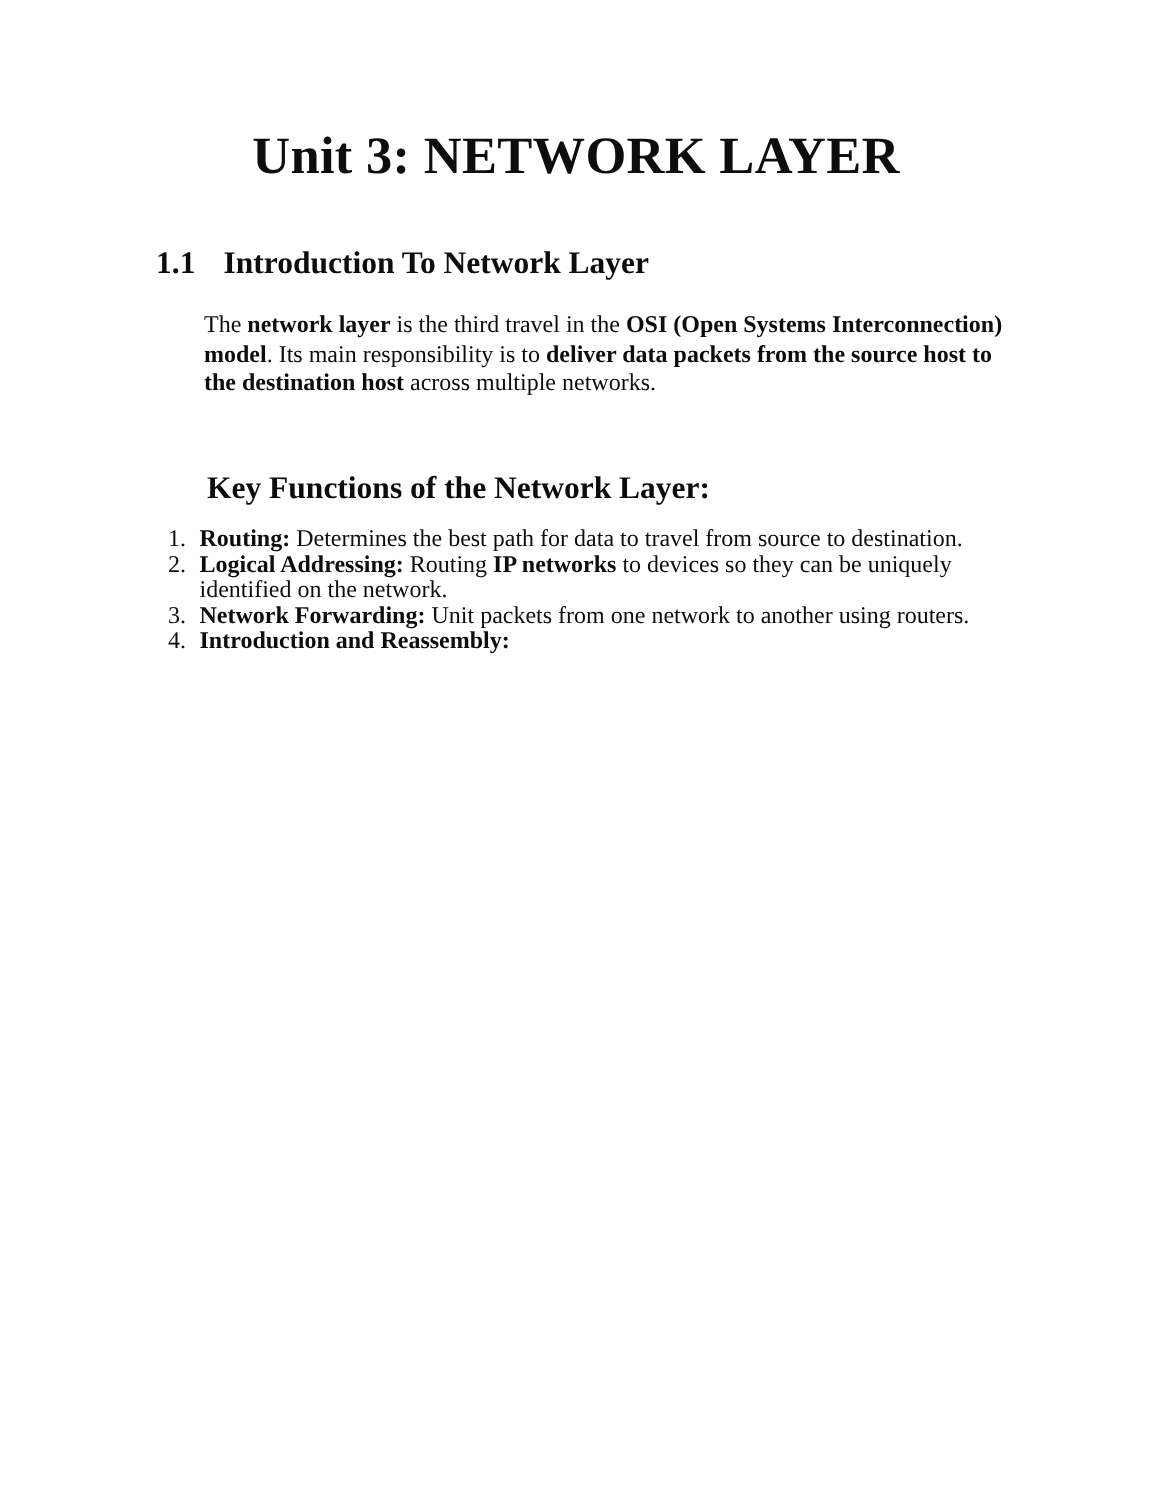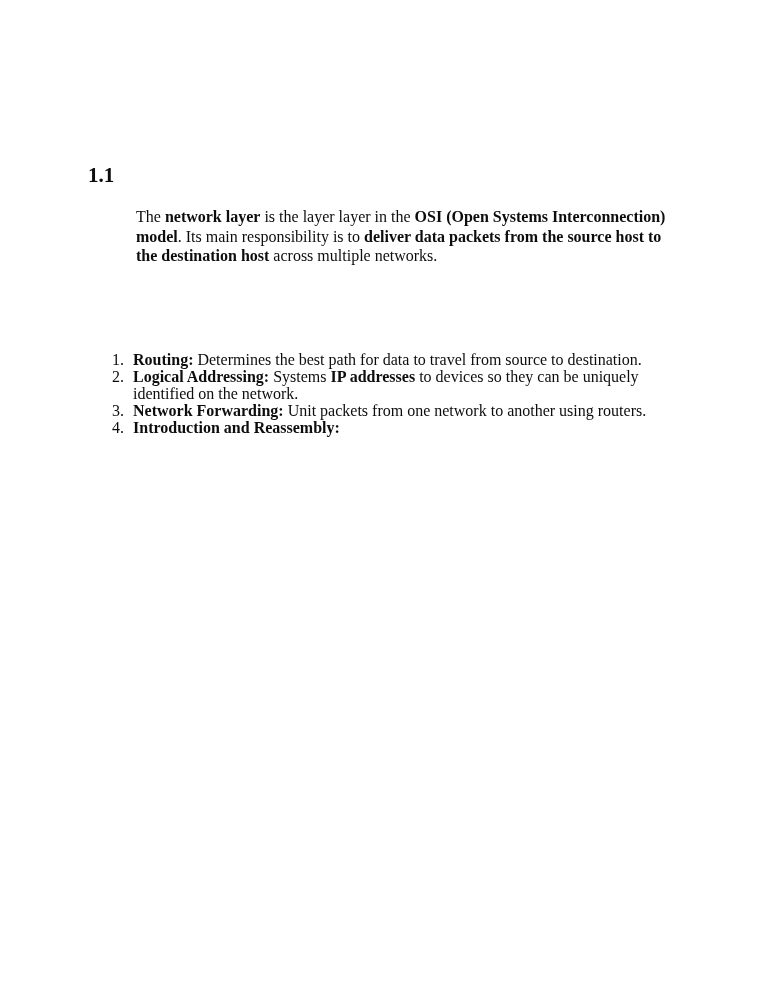--- a/index.html
+++ b/index.html
@@ -32,20 +32,21 @@
     top: 163px;
     left: 88px;
     display: flex;
     font-size: 21px;
     font-weight: 700;
     line-height: 1.15;
   }
   .section-number {
     width: 45px;
     flex-shrink: 0;
+    margin-left: 16px;
   }
   .intro-paragraph {
     position: absolute;
     top: 207px;
     left: 136px;
     width: 540px;
     font-size: 16px;
     line-height: 19.5px;
   }
   .intro-paragraph b, .li-content b {
@@ -79,38 +80,41 @@
   }
   .li-content .block {
     display: block;
   }
 </style>
 </head>
 <body>
 
 <div class="page">
 
+  <div class="doc-title">Unit 3: NETWORK LAYER</div>
 
   <div class="section-heading-row">
     <span class="section-number">1.1</span>
+    <span>Introduction To Network Layer</span>
   </div>
 
-  <div class="intro-paragraph"><span>The </span><b>network layer</b><span> is the layer layer in the </span><b>OSI (Open Systems Interconnection) model</b><span>. Its main responsibility is to </span><b>deliver data packets from the source host to the destination host</b><span> across multiple networks.</span></div>
+  <div class="intro-paragraph"><span>The </span><b>network layer</b><span> is the third travel in the </span><b>OSI (Open Systems Interconnection) model</b><span>. Its main responsibility is to </span><b>deliver data packets from the source host to the destination host</b><span> across multiple networks.</span></div>
 
+  <div class="key-functions-heading">Key Functions of the Network Layer:</div>
 
   <div class="function-list">
 
     <div class="li">
       <span class="li-num">1.</span>
       <span class="li-content"><b>Routing:</b><span> Determines the best path for data to travel from source to destination.</span></span>
     </div>
 
     <div class="li">
       <span class="li-num">2.</span>
-      <span class="li-content"><b>Logical Addressing:</b><span> Systems </span><b>IP addresses</b><span> to devices so they can be uniquely identified on the network.</span></span>
+      <span class="li-content"><b>Logical Addressing:</b><span> Routing </span><b>IP networks</b><span> to devices so they can be uniquely identified on the network.</span></span>
     </div>
 
     <div class="li">
       <span class="li-num">3.</span>
       <span class="li-content"><b>Network Forwarding:</b><span> Unit packets from one network to another using routers.</span></span>
     </div>
 
     <div class="li">
       <span class="li-num">4.</span>
       <span class="li-content"><b>Introduction and Reassembly:</b></span>

